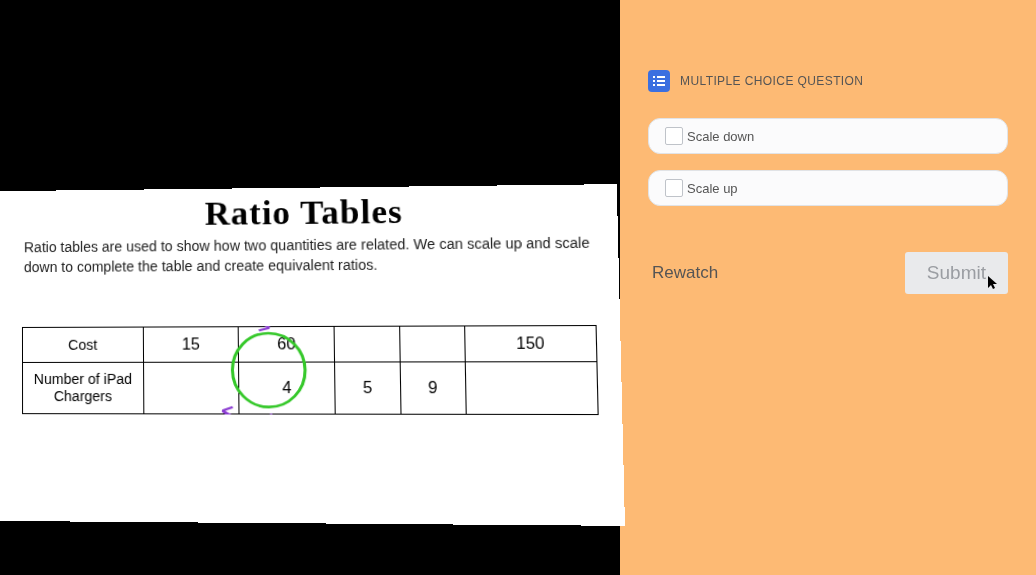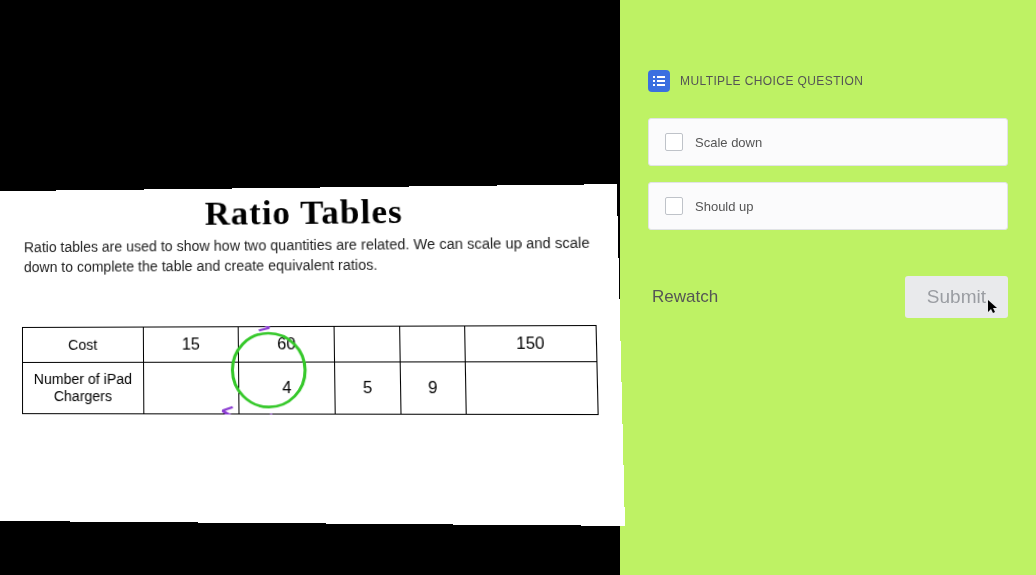--- a/index.html
+++ b/index.html
@@ -64,21 +64,21 @@
   
   .annot {
     position: absolute;
     pointer-events: none;
     left: 0; top: 0; width: 100%; height: 100%;
   }
 
   
   .question-pane {
     flex: 1;
-    background: #bef264;
+    background: #fdba74;
     padding: 70px 28px 20px 28px;
     display: flex;
     flex-direction: column;
     color: #333;
   }
   .qtype {
     display: flex;
     align-items: center;
     gap: 10px;
     margin-bottom: 26px;
@@ -99,25 +99,25 @@
     font-size: 15px;
     line-height: 1.6;
     color: #333;
     margin-bottom: 40px;
   }
   .qtext b { font-weight: 700; }
   .choices { display: flex; flex-direction: column; gap: 16px; margin-bottom: 46px; }
   .choice {
     display: flex;
     align-items: center;
-    gap: 12px;
+    gap: 4px;
     background: #fbfbfc;
     border: 1px solid #e1e3e6;
-    border-radius: 3px;
-    padding: 14px 16px;
+    border-radius: 12px;
+    padding: 8px 16px;
     cursor: pointer;
     font-size: 13px;
     color: #555;
   }
   .choice .box {
     width: 18px; height: 18px;
     border: 1.5px solid #bfc3c9;
     border-radius: 2px;
     background: #fff;
   }
@@ -212,21 +212,21 @@
   </div>
 
 
   <div class="choices">
     <label class="choice">
       <span class="box"></span>
       <span>Scale down</span>
     </label>
     <label class="choice">
       <span class="box"></span>
-      <span>Should up</span>
+      <span>Scale up</span>
     </label>
   </div>
 
   <div class="actions">
     <button class="rewatch">Rewatch</button>
     <button class="submit">
       <span>Submit</span>
       <svg class="cursor" viewBox="0 0 12 14">
           <path d="M0 0 L0 12 L3 9 L5 13 L7 12 L5 8 L9 8 Z"></path>
         </svg>

